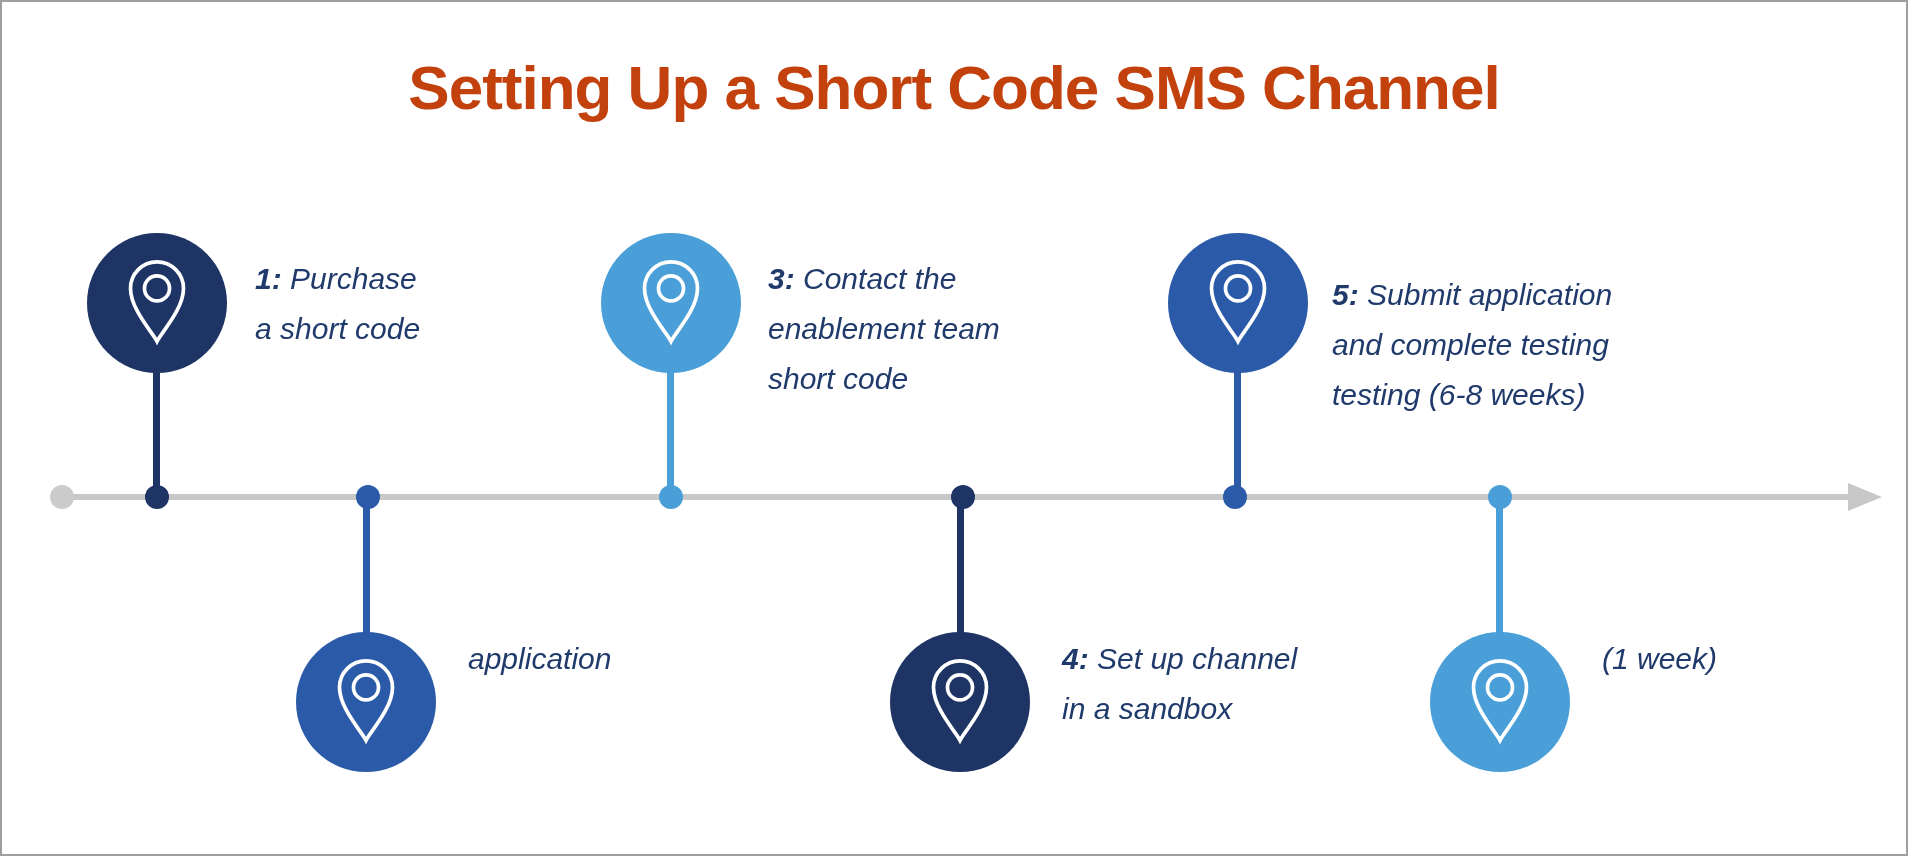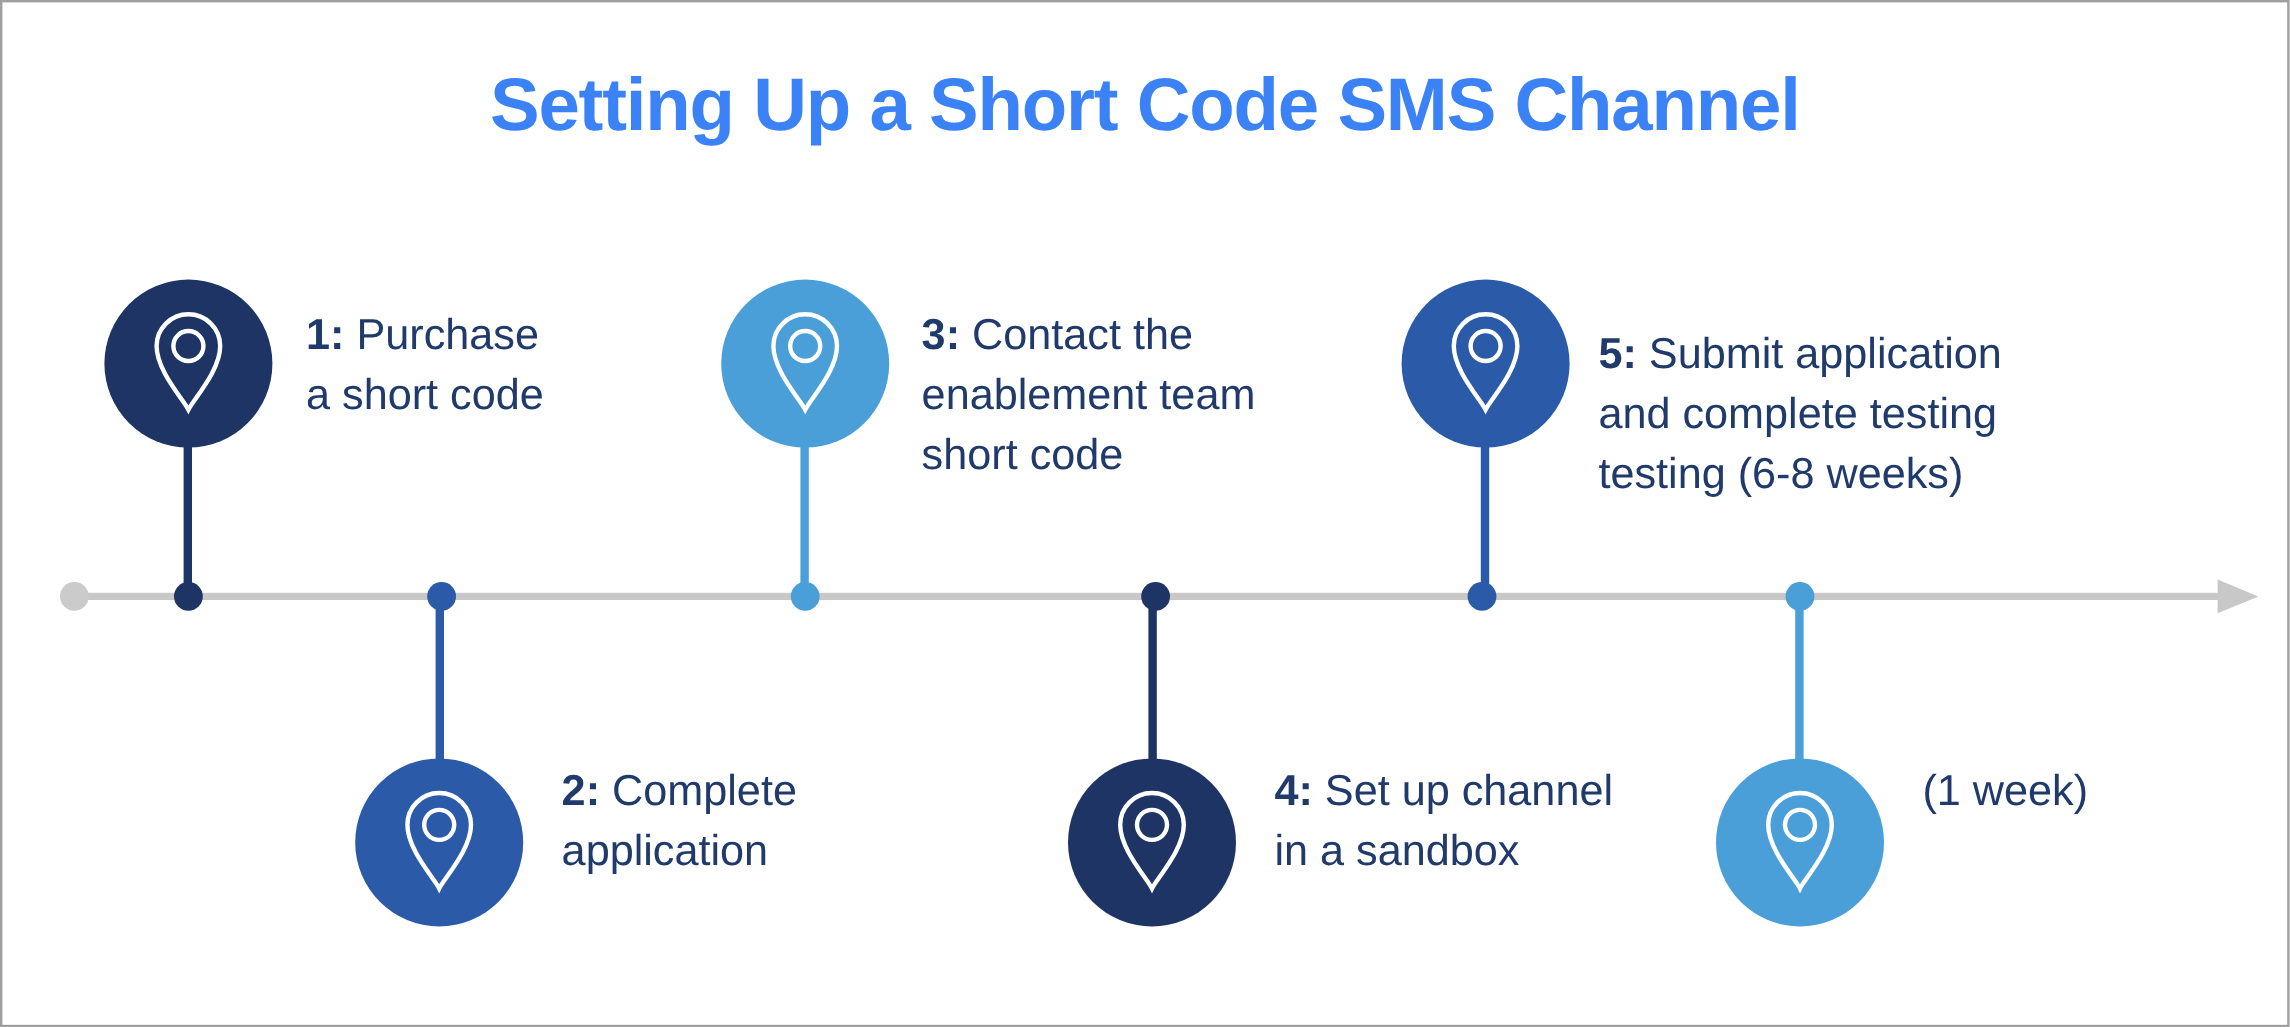--- a/index.html
+++ b/index.html
@@ -1,37 +1,37 @@
 <!DOCTYPE html>
 <html><head>
 <meta charset="utf-8">
 <style>
   html,body{margin:0;padding:0;background:#ffffff;}
   body{width:1908px;height:856px;position:relative;overflow:hidden;
        font-family:"Liberation Sans", sans-serif;}
   .frame{position:absolute;inset:0;border:2px solid #9f9f9f;pointer-events:none;z-index:50;}
 
   .title{position:absolute;top:52px;left:0;width:1908px;text-align:center;
-         font-size:62px;font-weight:700;letter-spacing:-1px;color:#3b82f6;white-space:nowrap;}
+         font-size:62px;font-weight:700;letter-spacing:-1px;color:#c2410c;white-space:nowrap;}
 
   
   .track{position:absolute;left:62px;top:494px;width:1788px;height:6px;background:#c8c8c8;z-index:1;}
   .start-dot{position:absolute;left:50px;top:485px;width:24px;height:24px;border-radius:50%;
              background:#cbcbcb;z-index:2;}
   .arrowhead{position:absolute;left:1848px;top:483px;width:0;height:0;
              border-left:34px solid #c8c8c8;border-top:14px solid transparent;
              border-bottom:14px solid transparent;z-index:2;}
 
   
   .stem{position:absolute;width:7px;background:var(--accent);z-index:2;}
   .node-dot{position:absolute;width:24px;height:24px;border-radius:50%;background:var(--accent);z-index:3;}
   .badge{position:absolute;width:140px;height:140px;border-radius:50%;background:var(--accent);
          display:flex;align-items:center;justify-content:center;z-index:4;}
   .pin{width:74px;height:92px;display:block;margin-top:-2px;}
-  .label{position:absolute;color:#1f3a6b;font-size:36px;line-height:50px;white-space:nowrap;z-index:5;}
+  .label{position:absolute;color:#1f3a6b;font-size:30px;line-height:50px;white-space:nowrap;z-index:5;font-style:italic;}
   .label .num{font-weight:700;}
 
   .s1 .badge{left:87px;top:233px}   .s1 .stem{left:153px;top:366px;height:131px}
   .s1 .node-dot{left:145px;top:485px} .s1 .label{left:255px;top:254px}
 
   .s2 .badge{left:296px;top:632px}  .s2 .stem{left:363px;top:497px;height:137px}
   .s2 .node-dot{left:356px;top:485px} .s2 .label{left:468px;top:634px}
 
   .s3 .badge{left:601px;top:233px}  .s3 .stem{left:667px;top:366px;height:131px}
   .s3 .node-dot{left:659px;top:485px} .s3 .label{left:768px;top:254px}
@@ -75,21 +75,20 @@
 <div class="step s2" style="--accent: #2b5ba8;">
   <div class="stem"></div>
   <div class="node-dot"></div>
   <div class="badge">
     <svg class="pin" viewBox="0 0 100 125">
       <path d="M50 116 C 44 104 14 72 14 44 a36 36 0 1 1 72 0 C 86 72 56 104 50 116 Z" fill="none" stroke="#ffffff" stroke-width="5"></path>
       <circle cx="50" cy="44" r="17" fill="none" stroke="#ffffff" stroke-width="5"></circle>
     </svg>
   </div>
   <div class="label">
-    <div class="ln"><span class="num">2:</span><span> Complete</span></div>
     <div class="ln">application</div>
   </div>
 </div>
 
 <div class="step s3" style="--accent: #4a9fd9;">
   <div class="stem"></div>
   <div class="node-dot"></div>
   <div class="badge">
     <svg class="pin" viewBox="0 0 100 125">
       <path d="M50 116 C 44 104 14 72 14 44 a36 36 0 1 1 72 0 C 86 72 56 104 50 116 Z" fill="none" stroke="#ffffff" stroke-width="5"></path>

